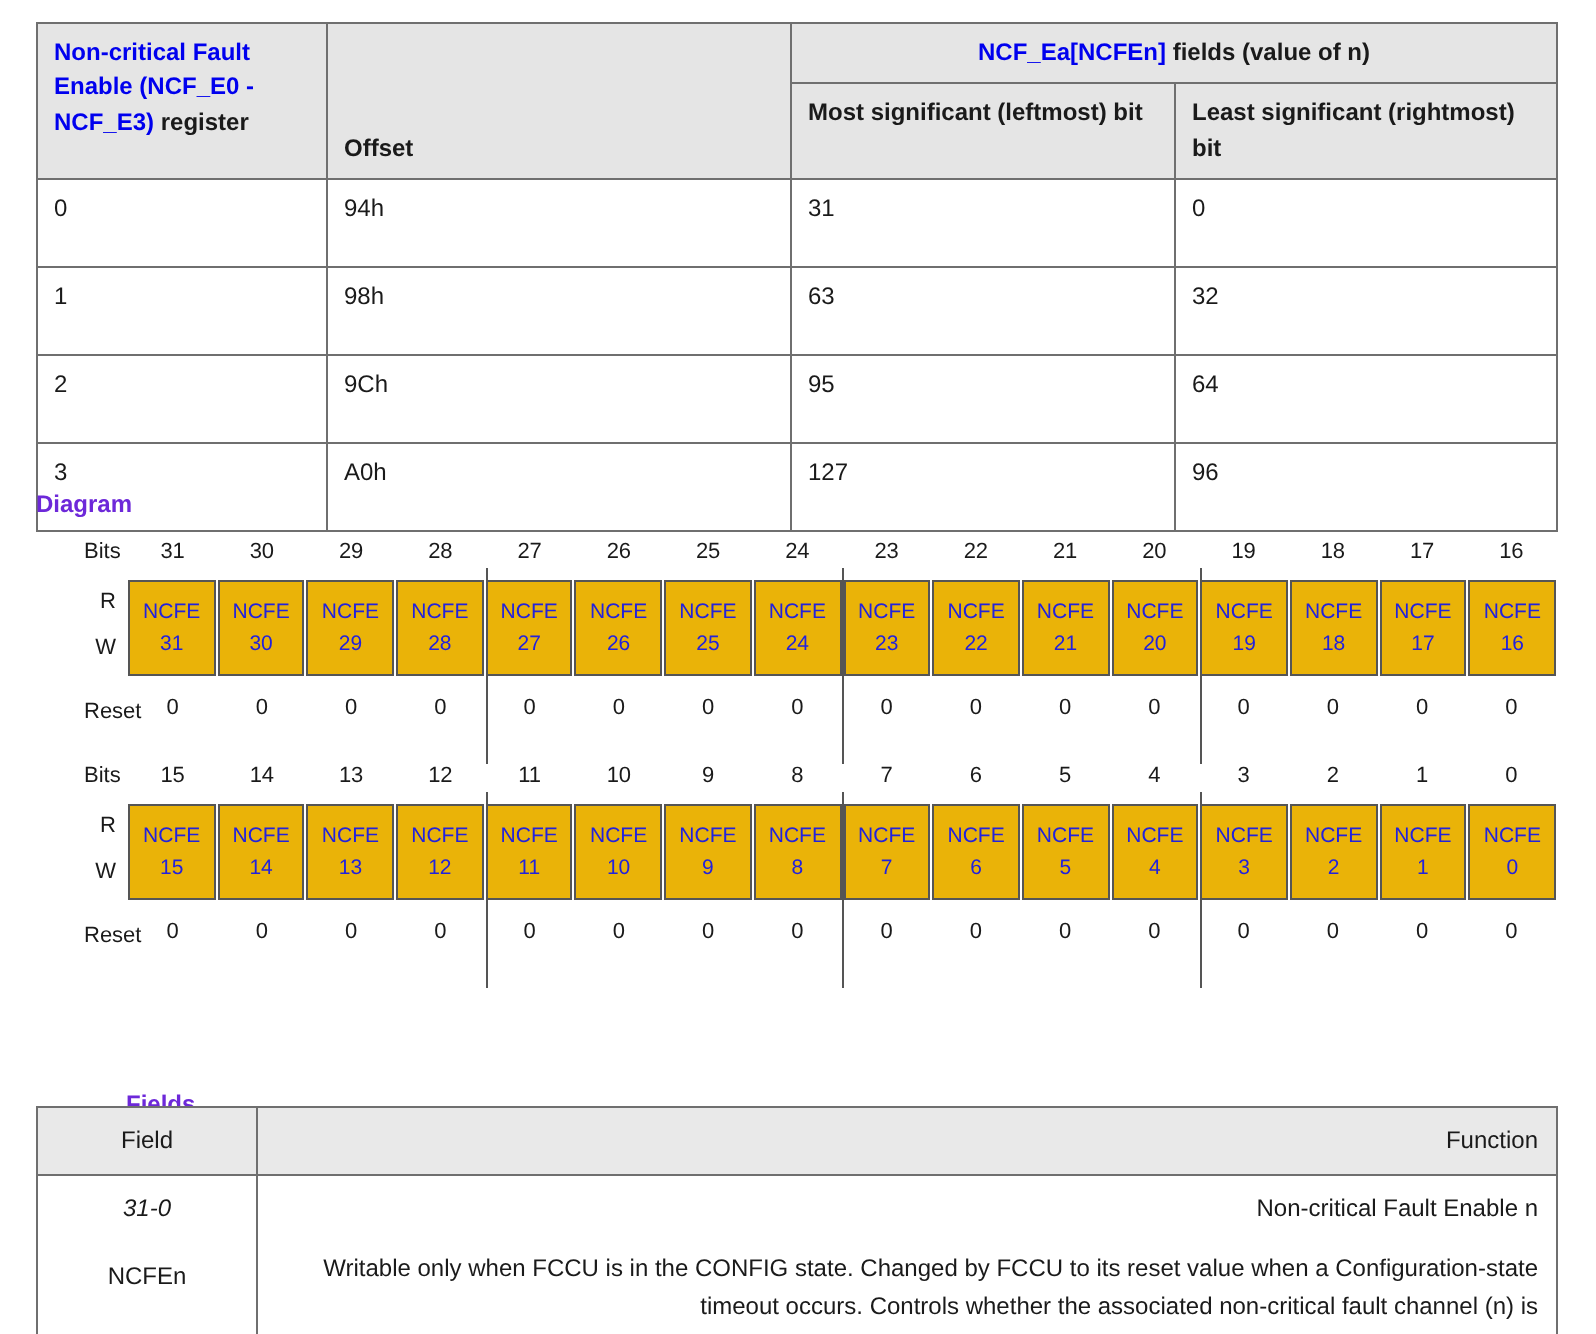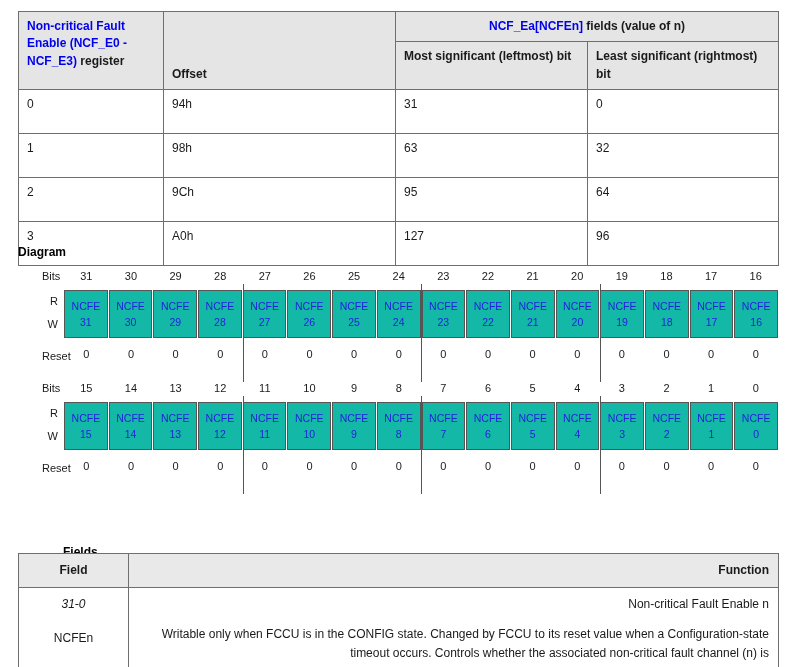--- a/index.html
+++ b/index.html
@@ -59,21 +59,21 @@
   .col-b { width: 232px; }
   .col-c { width: 192px; }
   .col-d { width: 191px; }
 
   
   .section-heading {
     position: absolute;
     left: 18px;
     font-weight: bold;
     font-size: 12px;
-    color: #000000;
+    color: #6d28d9;
   }
   #diagram-heading { top: 245px; }
   #fields-heading  { top: 545px; margin-left: 45px; }
 
   
   .bitblock {
     position: absolute;
     left: 0;
     width: 798px;
   }
@@ -121,21 +121,21 @@
   }
   .bitcell {
     flex: 1 1 0;
     border: 1px solid #555555;
     margin-right: 1px;
     box-sizing: border-box;
     display: flex;
     flex-direction: column;
     align-items: center;
     justify-content: center;
-    background: #14b8a6;
+    background: #eab308;
   }
   .bitcell:last-child { margin-right: 0; }
   .bitcell span {
     color: #2222DD;
     font-size: 10.5px;
     line-height: 1.55;
     font-weight: normal;
   }
 
   
@@ -165,21 +165,21 @@
   .fields-table td {
     border: 1px solid #6f6f6f;
     font-size: 12px;
     padding: 7px 9px;
     vertical-align: top;
     color: #1a1a1a;
     line-height: 1.55;
   }
   .fields-table thead td {
     background: #e9e9e9;
-    font-weight: bold;
+    font-weight: normal;
   }
   .fields-table thead td.f-col { text-align: center; }
   .fields-table tbody td.f-col {
     text-align: center;
     background: #ffffff;
   }
   .fields-table tbody td.fn-col { background: #ffffff; }
   .f-col  { width: 110px; }
   .fn-col { width: 650px; text-align: right; }
   .field-id { margin: 0 0 16px 0; font-style: italic; }

